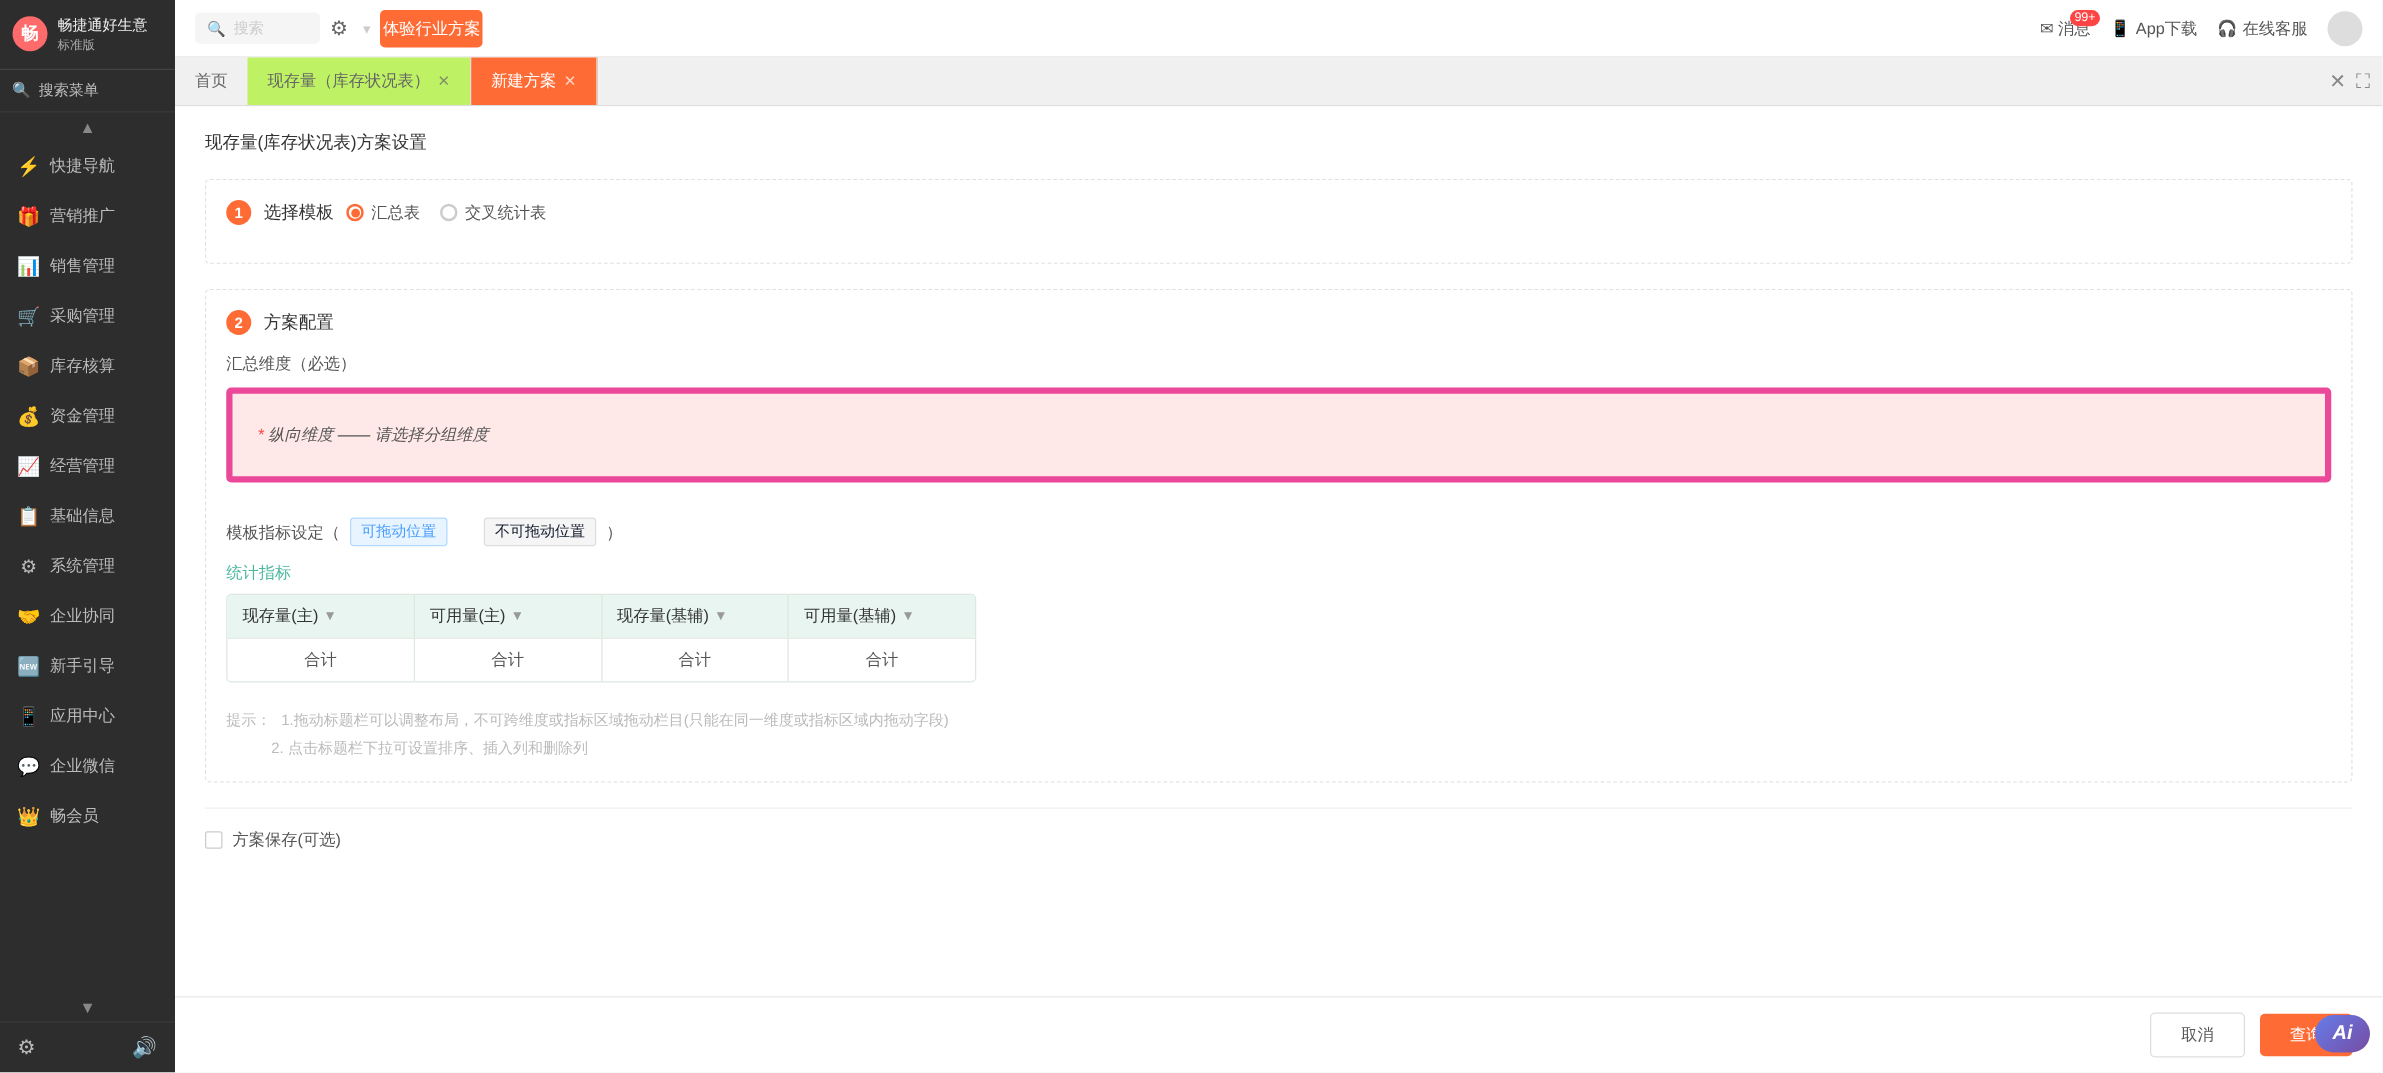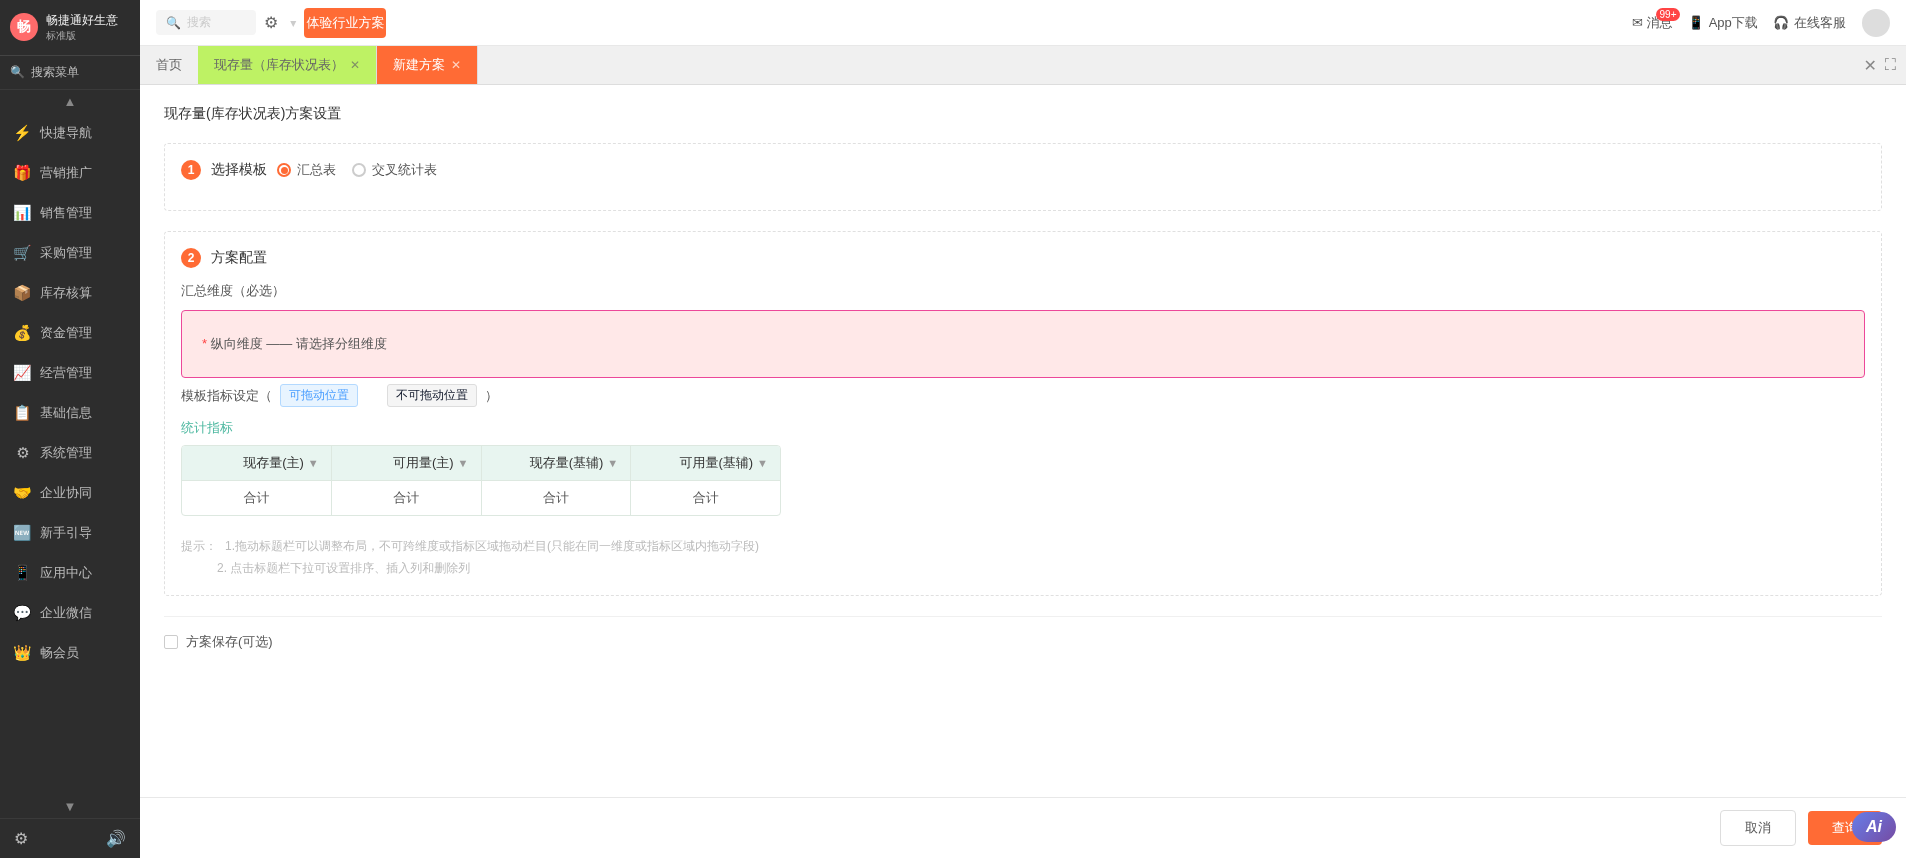--- a/index.html
+++ b/index.html
@@ -194,24 +194,25 @@
       width: 7px; height: 7px;
       background: #ff6b35;
       border-radius: 50%;
     }
 
     
     .section-label { font-size: 13px; color: #555; margin-bottom: 10px; }
 
     .dimension-required-box {
       background: #ffe8e8;
-      border: 1px solid #ec4899;
+      border: 5px solid #ec4899;
       border-radius: 4px;
       padding: 24px 20px;
-      margin-bottom: 6px;
+      margin-bottom: 28px;
+      font-style: italic;
     }
     .dimension-required-text { color: #555; font-size: 13px; }
     .dimension-required-text .req { color: #ff4444; }
 
     
     .indicator-settings { margin-bottom: 12px; }
     .indicator-settings-label { font-size: 13px; color: #555; margin-bottom: 8px; display: flex; align-items: center; gap: 8px; }
     .indicator-badge-movable {
       background: #e8f4ff; border: 1px solid #b3d9ff;
       padding: 2px 8px; border-radius: 3px; font-size: 12px; color: #4a9eff;
@@ -231,21 +232,21 @@
     }
     .stats-table-header {
       display: flex;
       background: #e8f5f0;
     }
     .stats-col {
       flex: 1;
       padding: 8px 12px;
       display: flex; align-items: center; gap: 4px;
       border-right: 1px solid #dde8e0;
-      font-size: 13px; color: #333; justify-content: flex-end;
+      font-size: 13px; color: #333;
     }
     .stats-col:last-child { border-right: none; }
     .stats-col-down { color: #999; font-size: 11px; cursor: pointer; }
 
     .stats-table-row {
       display: flex;
       border-top: 1px solid #dde8e0;
     }
     .stats-table-cell {
       flex: 1;

